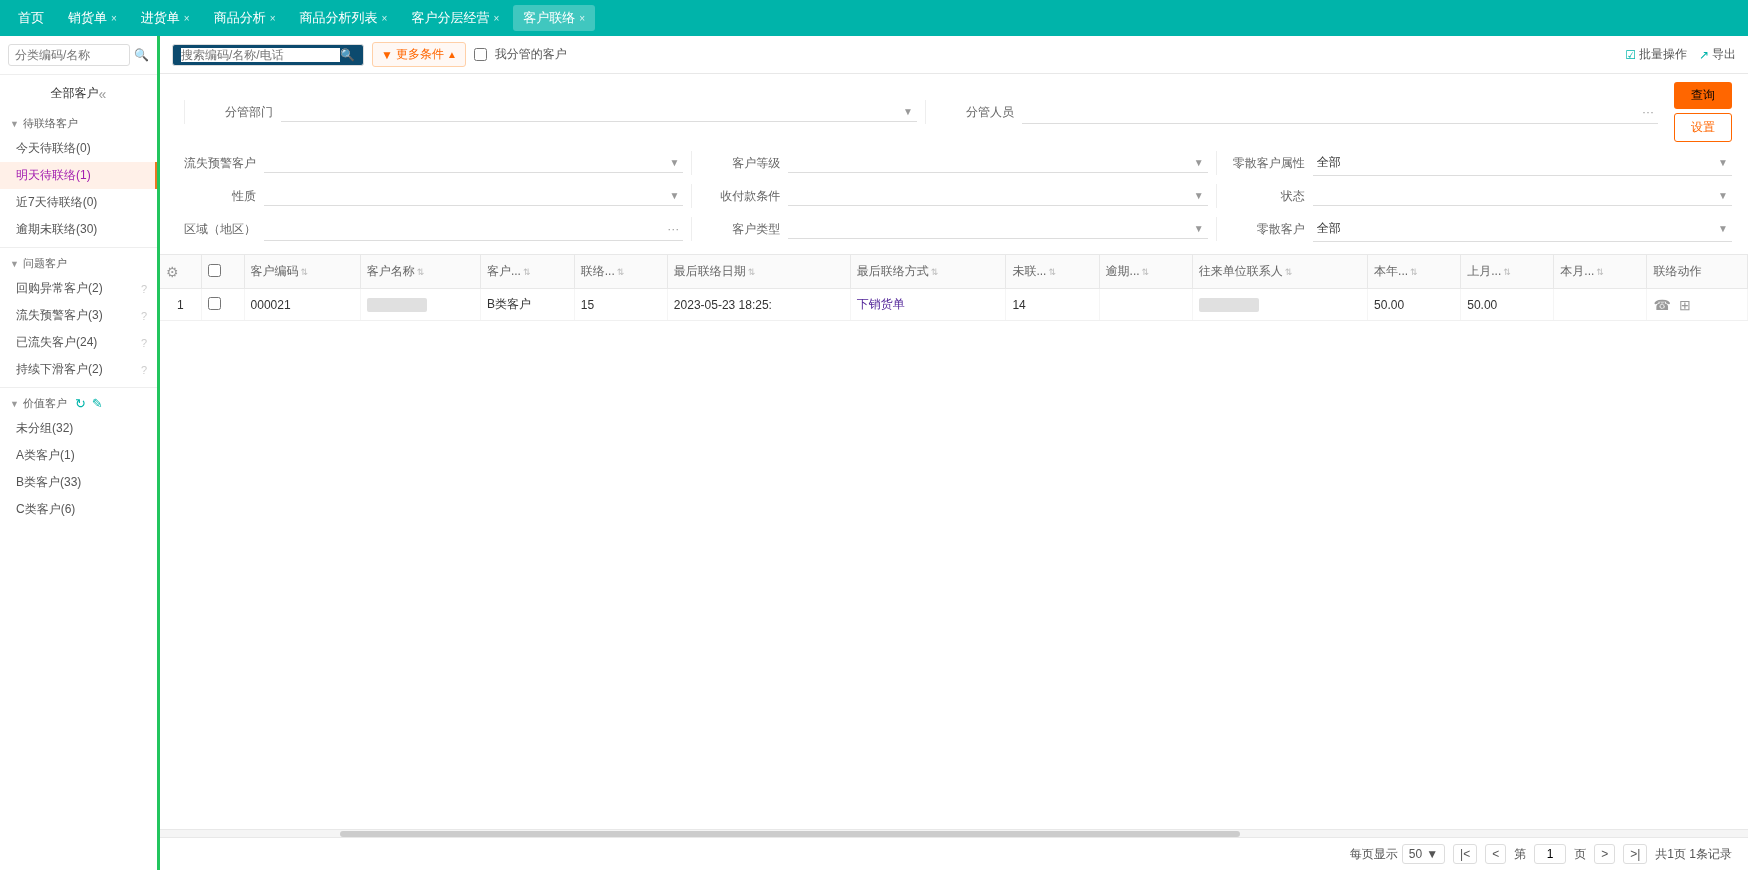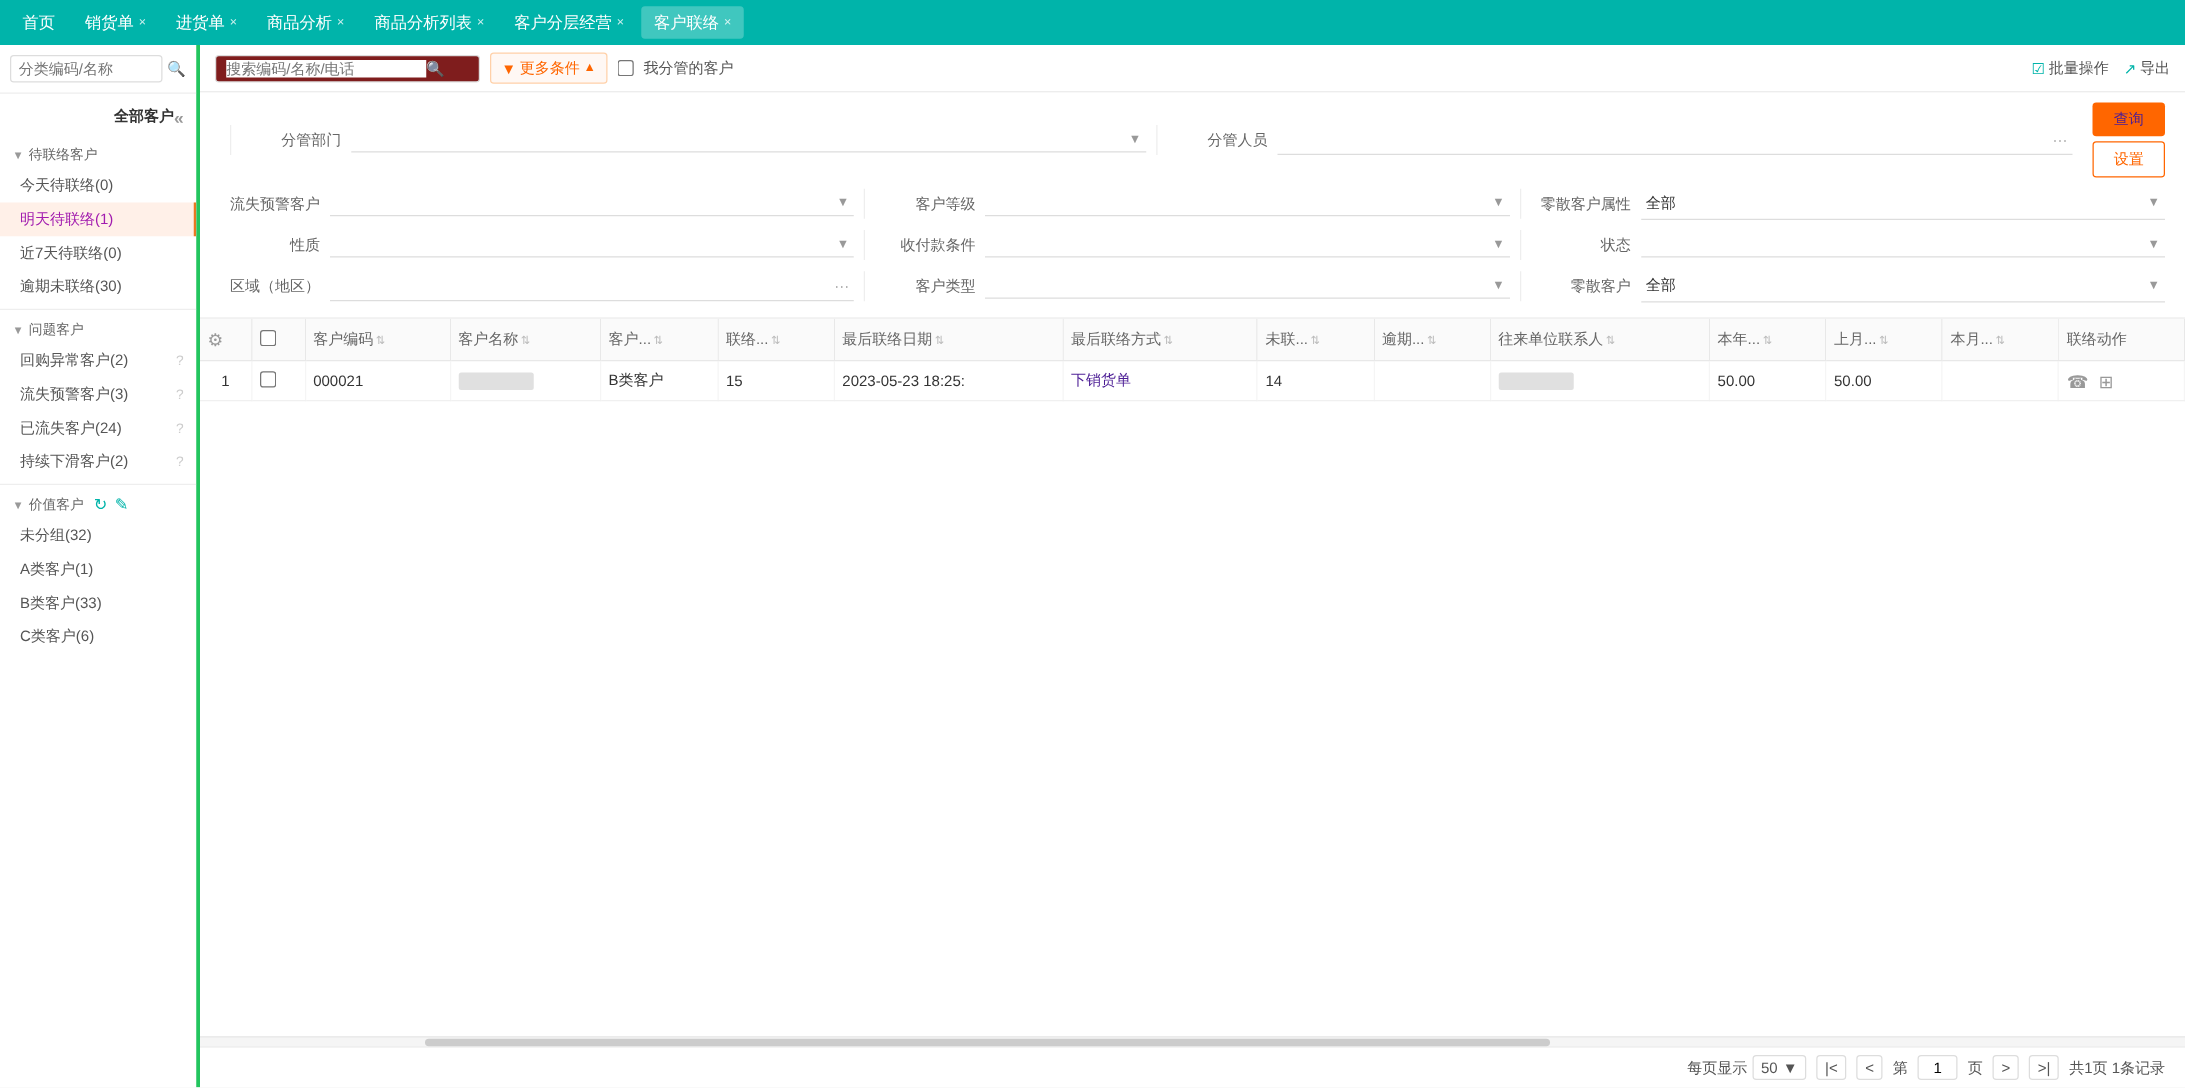--- a/index.html
+++ b/index.html
@@ -68,23 +68,23 @@
       margin-left: 4px;
       color: #999;
       cursor: pointer;
     }
     .sidebar-section {
       padding: 4px 0;
     }
     .sidebar-all {
       display: flex;
       align-items: center;
-      justify-content: flex-end;
+      justify-content: center;
       padding: 6px 10px;
-      font-weight: bold;
+      font-weight: normal;
       color: #333;
       cursor: pointer;
     }
     .sidebar-all .collapse-icon {
       color: #999;
       font-size: 14px;
     }
     .sidebar-group-title {
       padding: 4px 10px;
       color: #666;
@@ -138,22 +138,22 @@
       align-items: center;
       gap: 8px;
       border-bottom: 1px solid #e8e8e8;
     }
     .search-box {
       display: flex;
       align-items: center;
       border: 1px solid #ddd;
       border-radius: 3px;
       padding: 3px 8px;
-      width: 212px;
-      background: #7f1d1d;
+      width: 192px;
+      background: #0c4a6e;
     }
     .search-box input {
       border: none;
       outline: none;
       font-size: 12px;
       width: 100%;
       color: #999;
     }
     .search-box-icon { color: #ff6600; cursor: pointer; }
     .more-filters-btn {
@@ -240,21 +240,21 @@
     .filter-select-text { color: #333; }
     .filter-select-arrow { color: #999; font-size: 10px; }
     .filter-separator {
       width: 1px;
       height: 24px;
       background: #eee;
       margin: 0 8px;
     }
     .filter-btn-query {
       background: #ff6600;
-      color: #4c1d95;
+      color: #000000;
       border: none;
       border-radius: 3px;
       padding: 5px 16px;
       cursor: pointer;
       font-size: 12px;
     }
     .filter-btn-set {
       background: #fff;
       color: #ff6600;
       border: 1px solid #ff6600;

